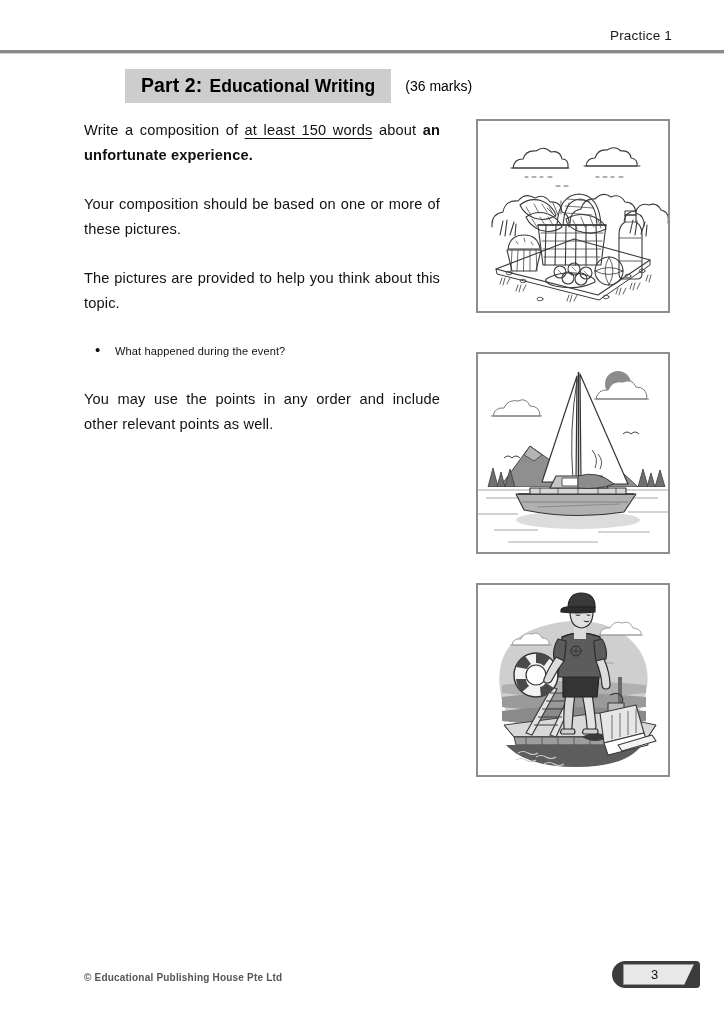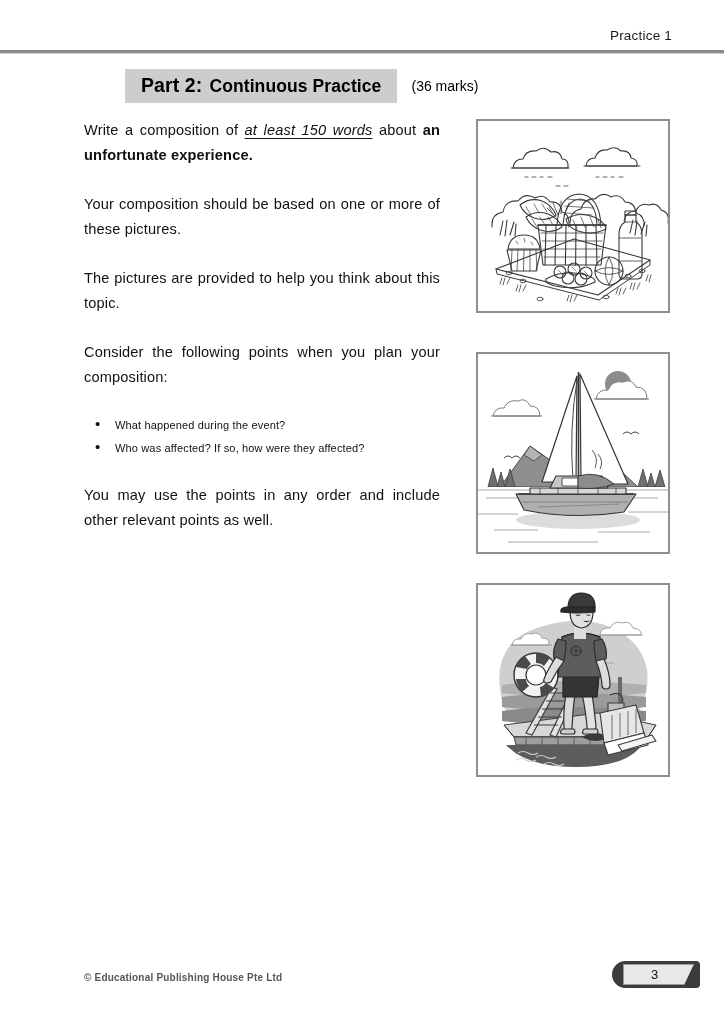--- a/index.html
+++ b/index.html
@@ -89,21 +89,21 @@
   }
   .para {
     font-size: 14.6px;
     line-height: 25px;
     color: #111;
     margin: 0 0 24px 0;
     letter-spacing: .15px;
     text-align: left;
   }
   .para.justify { text-align: justify; text-align-last: left; }
-  .u { text-decoration: underline; text-underline-offset: 2.5px; font-style: italic; }
+  .u { text-decoration: underline; text-underline-offset: 2.5px; }
   .b { font-weight: bold; }
 
   .bullet-list {
     margin: 0 0 24px 0;
     padding: 0;
     list-style: none;
   }
   .bullet-item {
     position: relative;
     font-size: 11px;
@@ -184,40 +184,38 @@
 <body>
 
 <div class="page-header">
   <div class="header-label">Practice 1</div>
 </div>
 <div class="header-rule"></div>
 
 <div class="title-row">
   <div class="title-band">
     <span class="title-part">Part 2:</span>
-    <span class="title-sub">Continuous Practice</span>
+    <span class="title-sub">Educational Writing</span>
   </div>
   <span class="title-marks">(36 marks)</span>
 </div>
 
 <div class="body-col">
 
   <p class="para justify">
     <span>Write a composition of </span><span class="u">at least 150 words</span><span> about </span><span class="b">an unfortunate experience.</span>
   </p>
 
   <p class="para justify">Your composition should be based on one or more of these pictures.</p>
 
   <p class="para justify">The pictures are provided to help you think about this topic.</p>
 
-  <p class="para justify">Consider the following points when you plan your composition:</p>
 
   <ul class="bullet-list">
     <li class="bullet-item">What happened during the event?</li>
-    <li class="bullet-item">Who was affected? If so, how were they affected?</li>
   </ul>
 
   <p class="para justify">You may use the points in any order and include other relevant points as well.</p>
 </div>
 
 <div class="panel" id="panel-1">
   <svg viewBox="0 0 190 190">
     <g fill="none" stroke="#3a3a3a" stroke-width="1.1" stroke-linecap="round" stroke-linejoin="round">
 
       <path d="M35 47 q1-9 10-9 q3-9 13-8 q8-6 15 1 q9-2 11 7 q7 0 6 9 z"></path>

